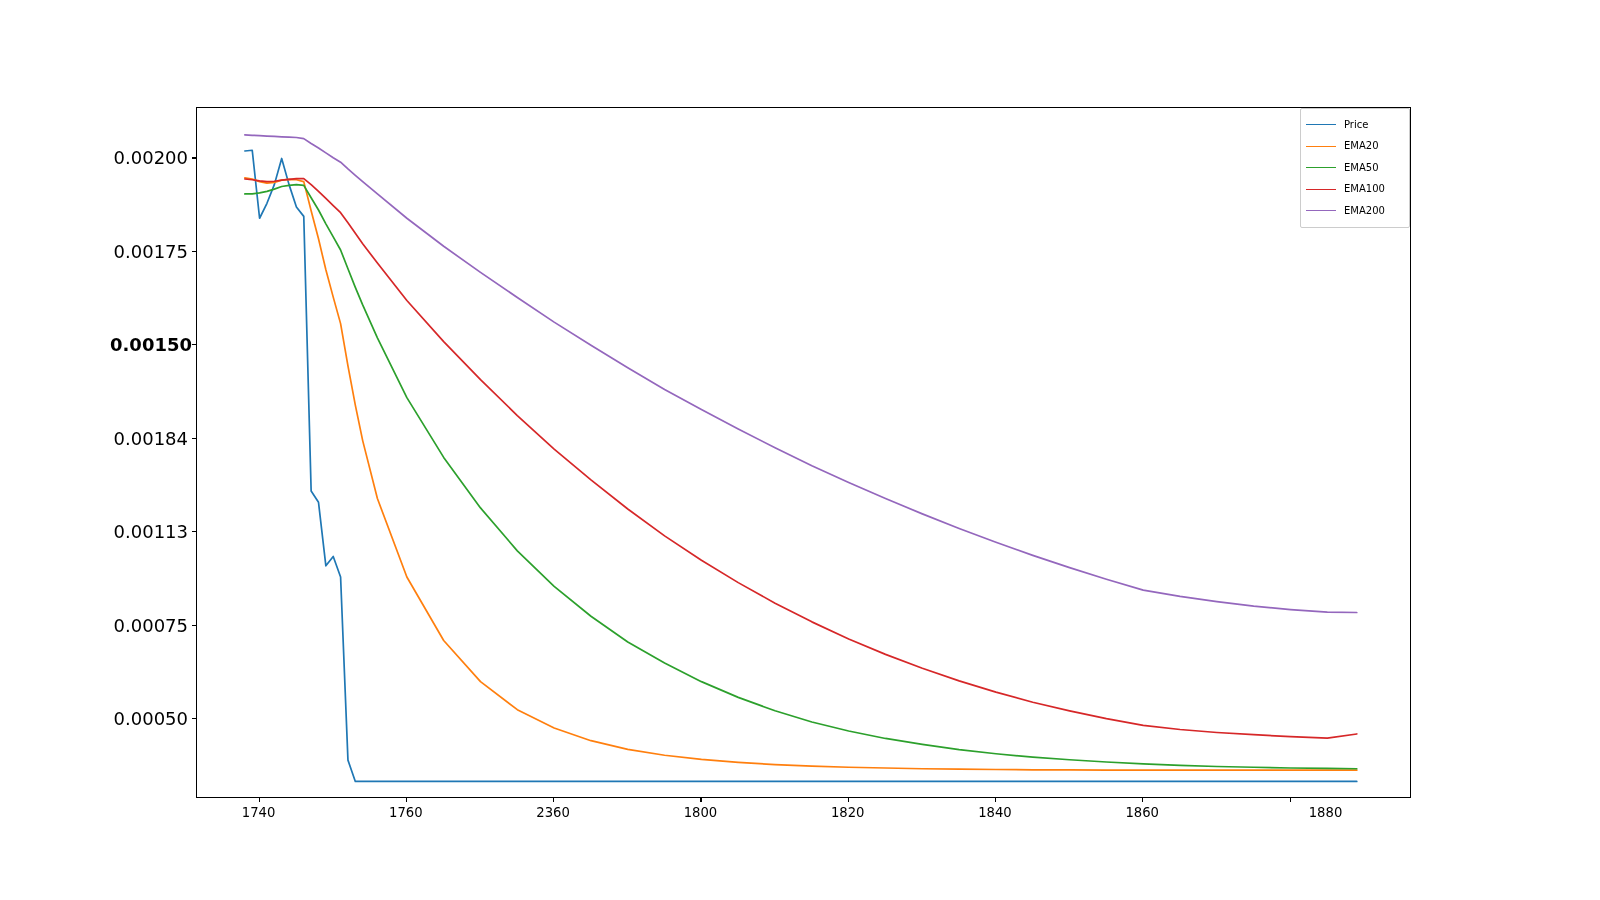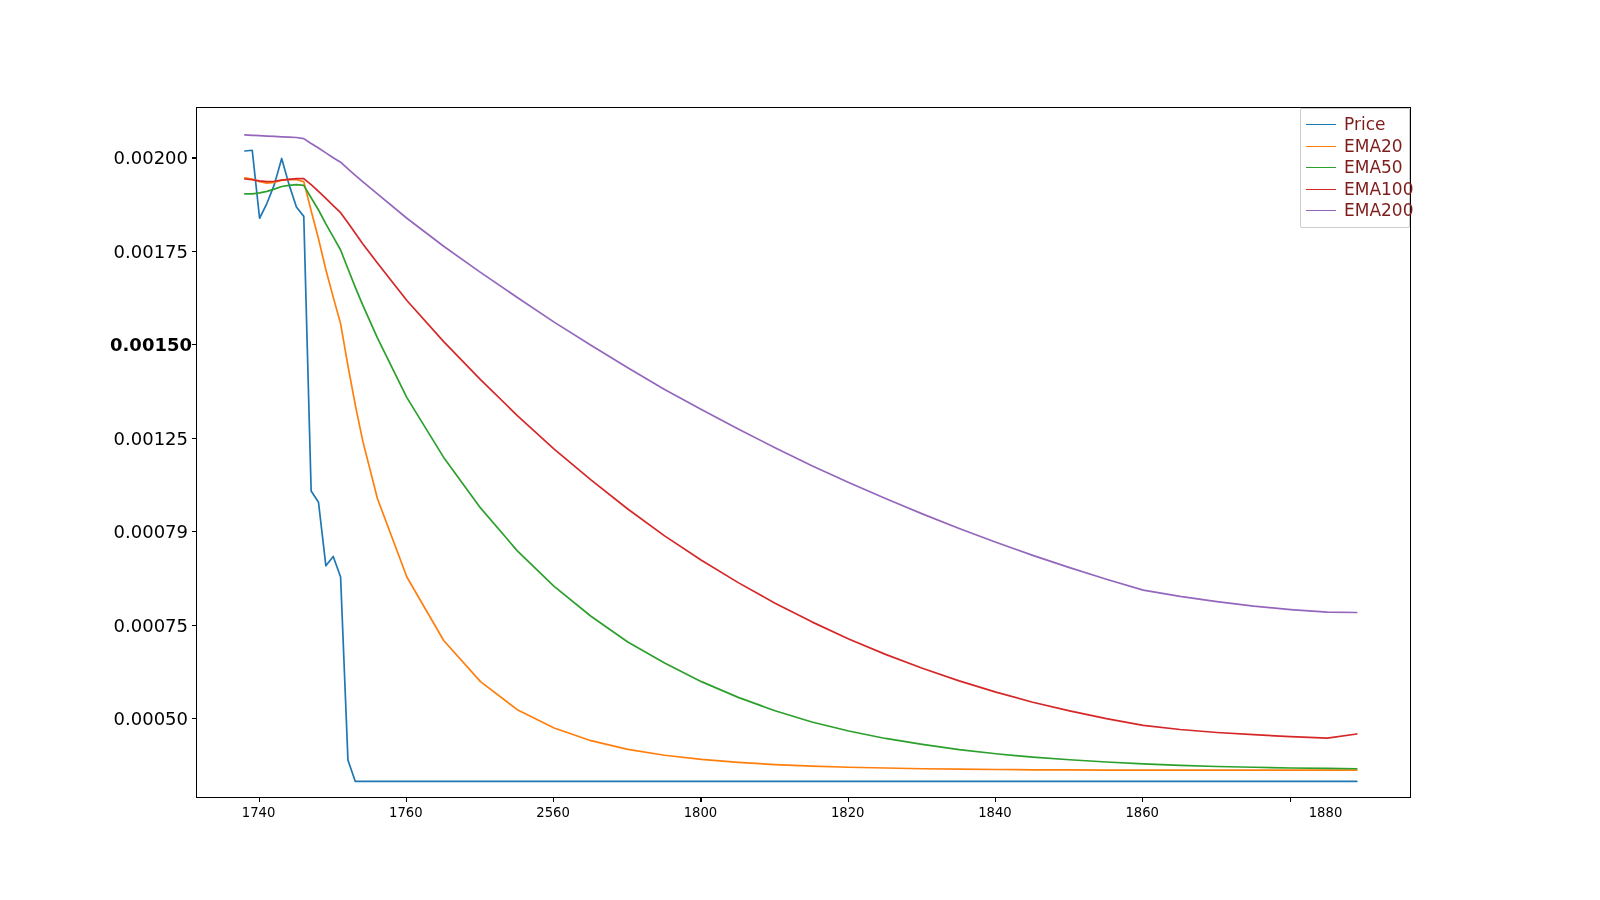--- a/index.html
+++ b/index.html
@@ -14,21 +14,21 @@
                transform:translateX(-50%);white-space:nowrap;}
   .tick-mark{position:absolute;background:#000000;}
   .ytick-mark{width:4px;height:1.1px;}
   .xtick-mark{width:1.1px;height:4px;}
   #legend{position:absolute;left:1300px;top:108px;width:110px;
           background:#ffffff;border:0.9px solid #cccccc;border-radius:2px;
           padding:5px 6px 5px 5px;box-sizing:border-box;}
   .legend-row{display:flex;align-items:center;height:21.5px;}
   .legend-swatch{width:30px;height:0px;border-top-width:1.7px;border-top-style:solid;
                  margin-right:8px;flex:none;}
-  .legend-text{font-size:17px;color:#7f1d1d;line-height:1;white-space:nowrap;}
+  .legend-text{font-size:10px;color:#000000;line-height:1;white-space:nowrap;}
 </style>
 </head>
 <body>
 
 <div id="figure">
 
   <div id="plot-area">
     <svg id="plot-svg" viewBox="0 0 1215 691" preserveAspectRatio="none">
         <path d="M47.86 42.98 L55.23 42.23 L62.59 110.25 L69.95 95.30 L77.32 76.61 L84.68 50.45 L92.05 76.61 L99.41 99.03 L106.77 108.38 L114.14 383.06 L121.50 394.27 L128.86 457.80 L136.23 448.46 L143.59 469.01 L150.95 652.13 L158.32 673.44 L165.68 673.44 L180.41 673.44 L209.86 673.44 L246.68 673.44 L283.50 673.44 L320.32 673.44 L357.14 673.44 L393.95 673.44 L430.77 673.44 L467.59 673.44 L504.41 673.44 L541.23 673.44 L578.05 673.44 L614.86 673.44 L651.68 673.44 L688.50 673.44 L725.32 673.44 L762.14 673.44 L798.95 673.44 L835.77 673.44 L872.59 673.44 L909.41 673.44 L946.23 673.44 L983.05 673.44 L1019.86 673.44 L1056.68 673.44 L1093.50 673.44 L1130.32 673.44 L1159.77 673.44" fill="none" stroke="#1f77b4" stroke-width="1.7" stroke-linejoin="round" stroke-linecap="round"></path>
         <path d="M47.86 69.88 L55.23 71.01 L62.59 73.62 L69.95 75.12 L77.32 74.37 L84.68 72.13 L92.05 71.38 L99.41 71.75 L106.77 73.62 L114.14 102.77 L121.50 130.80 L128.86 161.82 L136.23 189.10 L143.59 215.63 L150.95 257.86 L158.32 297.10 L165.68 332.61 L180.41 390.53 L209.86 469.01 L246.68 532.54 L283.50 573.65 L320.32 601.68 L357.14 619.99 L393.95 632.70 L430.77 641.30 L467.59 647.28 L504.41 651.39 L541.23 654.38 L578.05 656.62 L614.86 658.11 L651.68 659.23 L688.50 659.98 L725.32 660.73 L762.14 661.10 L798.95 661.48 L835.77 661.85 L872.59 661.85 L909.41 662.22 L946.23 662.22 L983.05 662.22 L1019.86 662.22 L1056.68 662.22 L1093.50 662.22 L1130.32 662.22 L1159.77 662.22" fill="none" stroke="#ff7f0e" stroke-width="1.7" stroke-linejoin="round" stroke-linecap="round"></path>
@@ -36,37 +36,37 @@
         <path d="M47.86 71.01 L55.23 71.75 L62.59 72.87 L69.95 73.62 L77.32 73.25 L84.68 72.13 L92.05 71.38 L99.41 70.63 L106.77 70.63 L114.14 76.61 L121.50 83.34 L128.86 90.44 L136.23 97.54 L143.59 104.64 L150.95 114.73 L158.32 125.19 L165.68 135.66 L180.41 155.09 L209.86 192.46 L246.68 233.57 L283.50 271.69 L320.32 307.57 L357.14 341.20 L393.95 371.85 L430.77 401.00 L467.59 427.90 L504.41 452.20 L541.23 474.62 L578.05 495.17 L614.86 513.86 L651.68 531.05 L688.50 546.37 L725.32 560.20 L762.14 572.91 L798.95 584.12 L835.77 594.21 L872.59 602.80 L909.41 610.65 L946.23 617.38 L983.05 621.49 L1019.86 624.48 L1056.68 626.72 L1093.50 628.59 L1130.32 630.08 L1159.77 625.97" fill="none" stroke="#d62728" stroke-width="1.7" stroke-linejoin="round" stroke-linecap="round"></path>
         <path d="M47.86 26.91 L55.23 27.28 L62.59 27.65 L69.95 28.03 L77.32 28.40 L84.68 28.78 L92.05 29.15 L99.41 29.52 L106.77 30.64 L114.14 35.50 L121.50 39.99 L128.86 44.85 L136.23 49.70 L143.59 54.19 L150.95 60.92 L158.32 67.27 L165.68 73.62 L180.41 85.95 L209.86 110.25 L246.68 138.27 L283.50 164.43 L320.32 189.47 L357.14 214.14 L393.95 237.31 L430.77 259.73 L467.59 281.41 L504.41 301.59 L541.23 321.02 L578.05 339.71 L614.86 357.65 L651.68 374.46 L688.50 390.53 L725.32 405.86 L762.14 420.43 L798.95 434.26 L835.77 447.34 L872.59 459.67 L909.41 471.26 L946.23 482.09 L983.05 488.45 L1019.86 493.68 L1056.68 498.16 L1093.50 501.53 L1130.32 504.14 L1159.77 504.52" fill="none" stroke="#9467bd" stroke-width="1.7" stroke-linejoin="round" stroke-linecap="round"></path>
       </svg>
   </div>
 
   <div id="ytick-container">
       <div class="ytick-label" style="top: 718.025px; left: 110px; width: 78px;">0.00050</div>
       <div class="tick-mark ytick-mark" style="left: 192px; top: 718.025px;"></div>
       <div class="ytick-label" style="top: 624.596px; left: 110px; width: 78px;">0.00075</div>
       <div class="tick-mark ytick-mark" style="left: 192px; top: 624.596px;"></div>
-      <div class="ytick-label" style="top: 531.167px; left: 110px; width: 78px;">0.00079</div>
+      <div class="ytick-label" style="top: 531.167px; left: 110px; width: 78px;">0.00113</div>
       <div class="tick-mark ytick-mark" style="left: 192px; top: 531.167px;"></div>
-      <div class="ytick-label" style="top: 437.738px; left: 110px; width: 78px;">0.00125</div>
+      <div class="ytick-label" style="top: 437.738px; left: 110px; width: 78px;">0.00184</div>
       <div class="tick-mark ytick-mark" style="left: 192px; top: 437.738px;"></div>
       <div class="ytick-label" style="top: 344.309px; left: 110px; width: 78px; font-weight: bold;">0.00150</div>
       <div class="tick-mark ytick-mark" style="left: 192px; top: 344.309px;"></div>
       <div class="ytick-label" style="top: 250.88px; left: 110px; width: 78px;">0.00175</div>
       <div class="tick-mark ytick-mark" style="left: 192px; top: 250.88px;"></div>
       <div class="ytick-label" style="top: 157.452px; left: 110px; width: 78px;">0.00200</div>
       <div class="tick-mark ytick-mark" style="left: 192px; top: 157.452px;"></div>
     </div>
   <div id="xtick-container">
       <div class="xtick-label" style="left: 258.591px; top: 805px;">1740</div>
       <div class="tick-mark xtick-mark" style="left: 258.591px; top: 798px;"></div>
       <div class="xtick-label" style="left: 405.864px; top: 805px;">1760</div>
       <div class="tick-mark xtick-mark" style="left: 405.864px; top: 798px;"></div>
-      <div class="xtick-label" style="left: 553.136px; top: 805px;">2560</div>
+      <div class="xtick-label" style="left: 553.136px; top: 805px;">2360</div>
       <div class="tick-mark xtick-mark" style="left: 553.136px; top: 798px;"></div>
       <div class="xtick-label" style="left: 700.409px; top: 805px;">1800</div>
       <div class="tick-mark xtick-mark" style="left: 700.409px; top: 798px;"></div>
       <div class="xtick-label" style="left: 847.682px; top: 805px;">1820</div>
       <div class="tick-mark xtick-mark" style="left: 847.682px; top: 798px;"></div>
       <div class="xtick-label" style="left: 994.955px; top: 805px;">1840</div>
       <div class="tick-mark xtick-mark" style="left: 994.955px; top: 798px;"></div>
       <div class="xtick-label" style="left: 1142.23px; top: 805px;">1860</div>
       <div class="tick-mark xtick-mark" style="left: 1142.23px; top: 798px;"></div>
       <div class="xtick-label" style="left: 1289.5px; top: 805px; margin-left: 36px;">1880</div>

